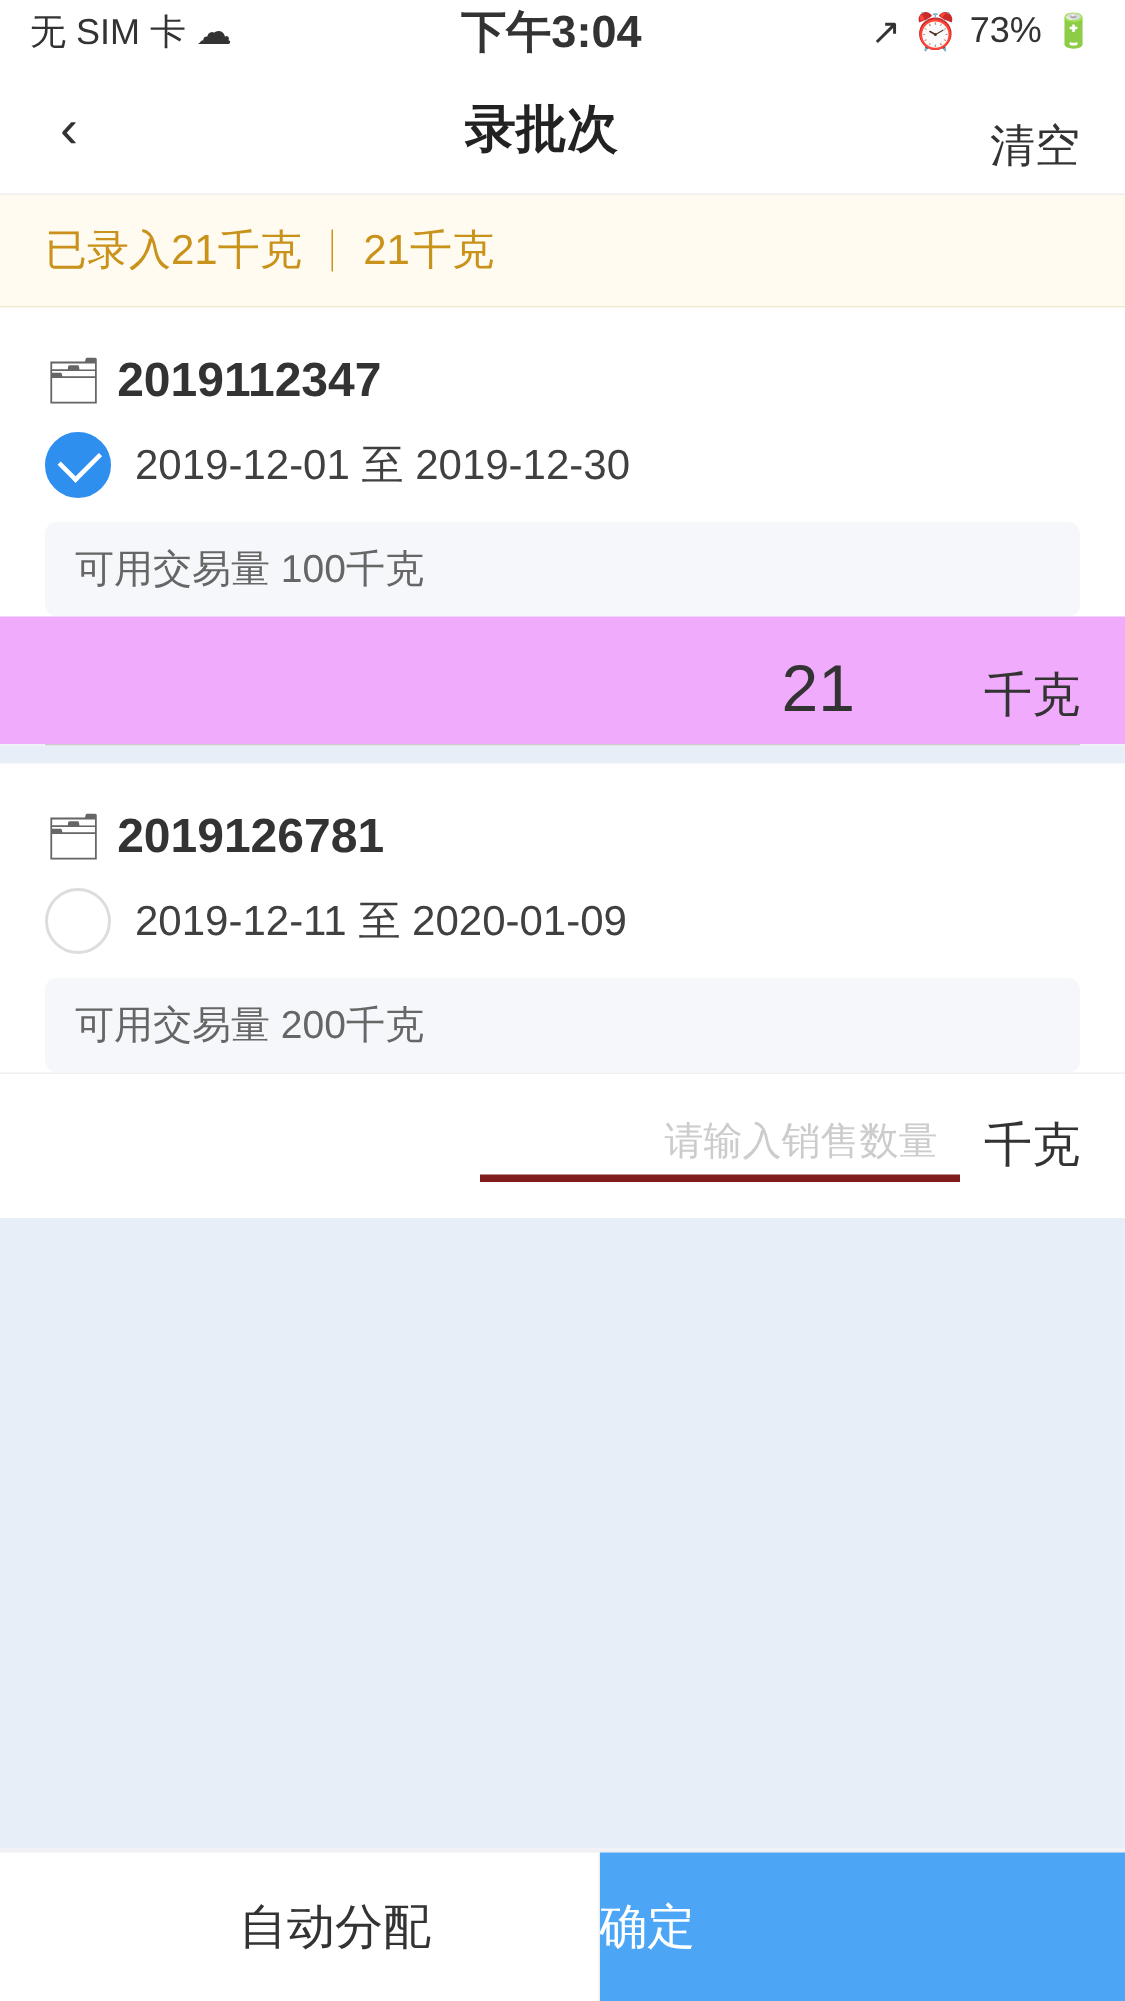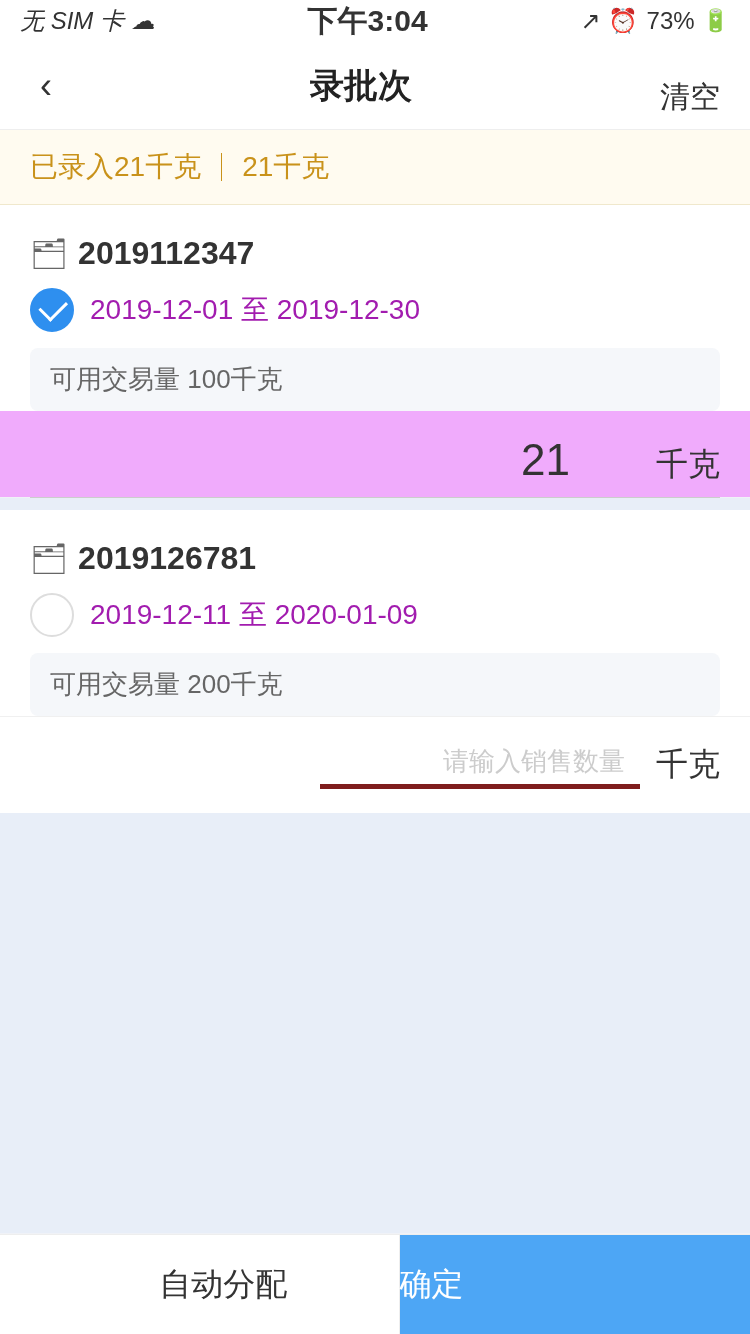--- a/index.html
+++ b/index.html
@@ -17,21 +17,21 @@
     .status-bar {
       height: 42px;
       background: #fff;
       display: flex;
       align-items: center;
       justify-content: space-between;
       padding: 0 20px;
       font-size: 24px;
       font-weight: 500;
     }
-    .status-left { display: flex; align-items: center; gap: 10px; font-style: italic; }
+    .status-left { display: flex; align-items: center; gap: 10px; }
     .status-center { font-size: 30px; font-weight: 600; }
     .status-right { display: flex; align-items: center; gap: 8px; font-size: 24px; }
 
     
     .nav-bar {
       height: 88px;
       background: #fff;
       display: flex;
       align-items: center;
       justify-content: space-between;
@@ -125,21 +125,21 @@
     .radio-btn.checked::after {
       content: '';
       width: 14px;
       height: 22px;
       border-right: 3px solid #fff;
       border-bottom: 3px solid #fff;
       transform: rotate(45deg) translate(-2px, -3px);
     }
     .batch-date {
       font-size: 28px;
-      color: #a21caf;
+      color: #404040;
     }
 
     .available-qty-box {
       background: #f5f7fa;
       border-radius: 8px;
       padding: 14px 20px;
       font-size: 26px;
       color: #666;
       margin-bottom: 0;
     }

